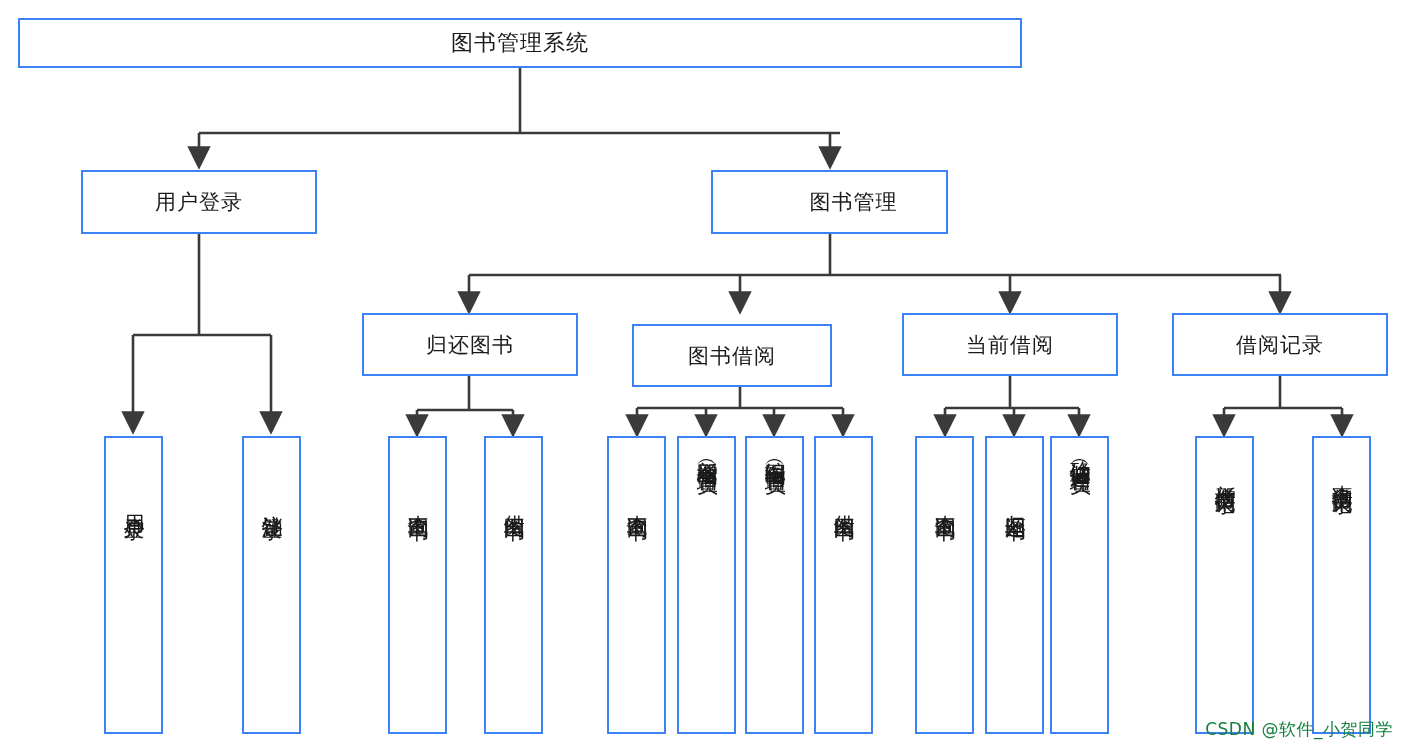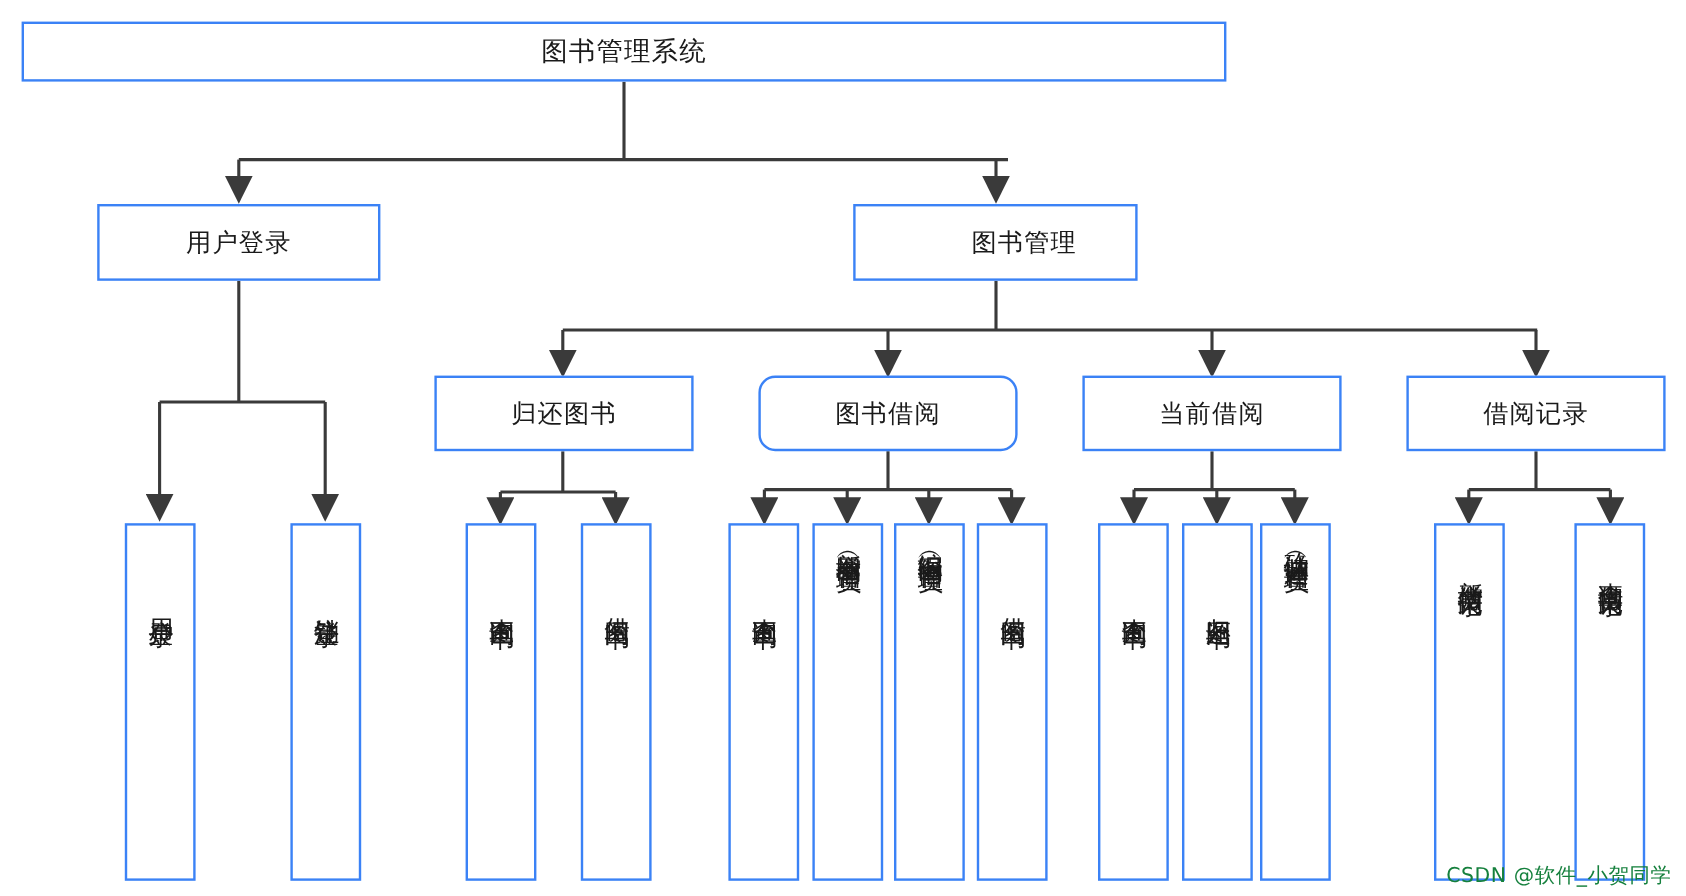--- a/index.html
+++ b/index.html
@@ -129,21 +129,21 @@
   <div class="node node-h" style="left:81px; top:170px; width:236px; height:64px;">
     <span>用户登录</span>
   </div>
   <div class="node node-h" style="left:711px; top:170px; width:237px; height:64px;padding-left:48px;">
     <span>图书管理</span>
   </div>
 
   <div class="node node-h" style="left:362px; top:313px; width:216px; height:63px;">
     <span>归还图书</span>
   </div>
-  <div class="node node-h" style="left:632px; top:313px; width:216px; height:63px;border-radius:14px;">
+  <div class="node node-h" style="left:632px; top:324px; width:200px; height:63px;">
     <span>图书借阅</span>
   </div>
   <div class="node node-h" style="left:1172px; top:313px; width:216px; height:63px;">
     <span>借阅记录</span>
   </div>
   <div class="node node-h" style="left:902px; top:313px; width:216px; height:63px;">
     <span>当前借阅</span>
   </div>
 
   <div class="node node-v" style="left:104px; top:436px; width:59px; height:298px; padding-top:60px;">

